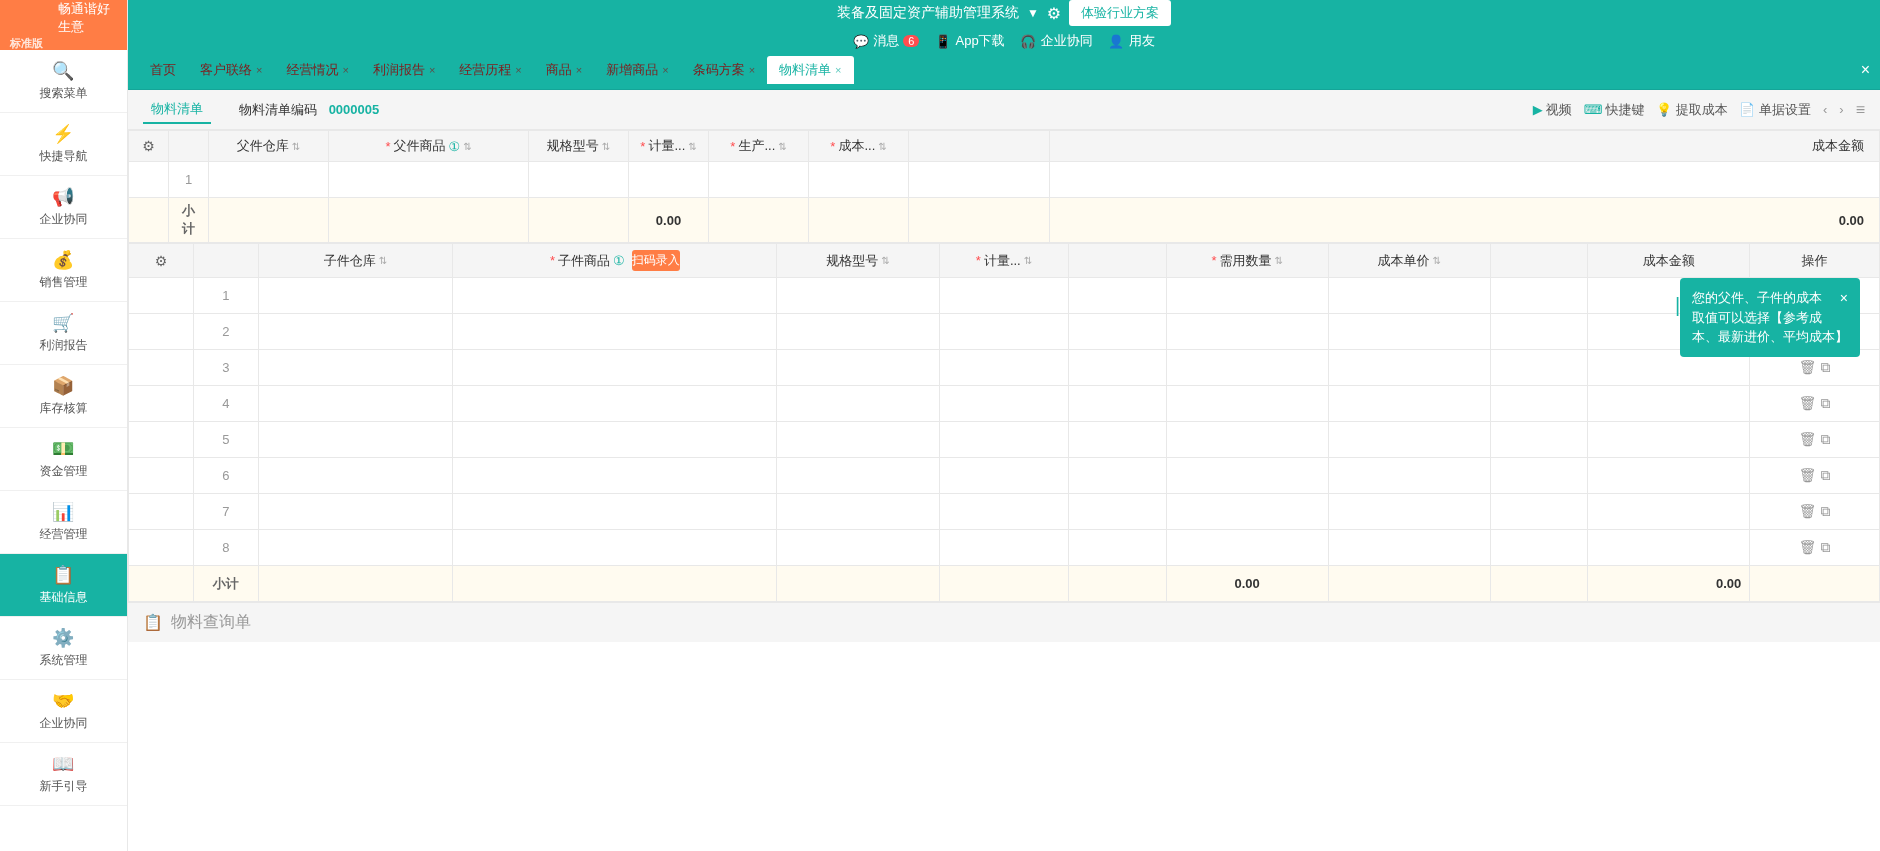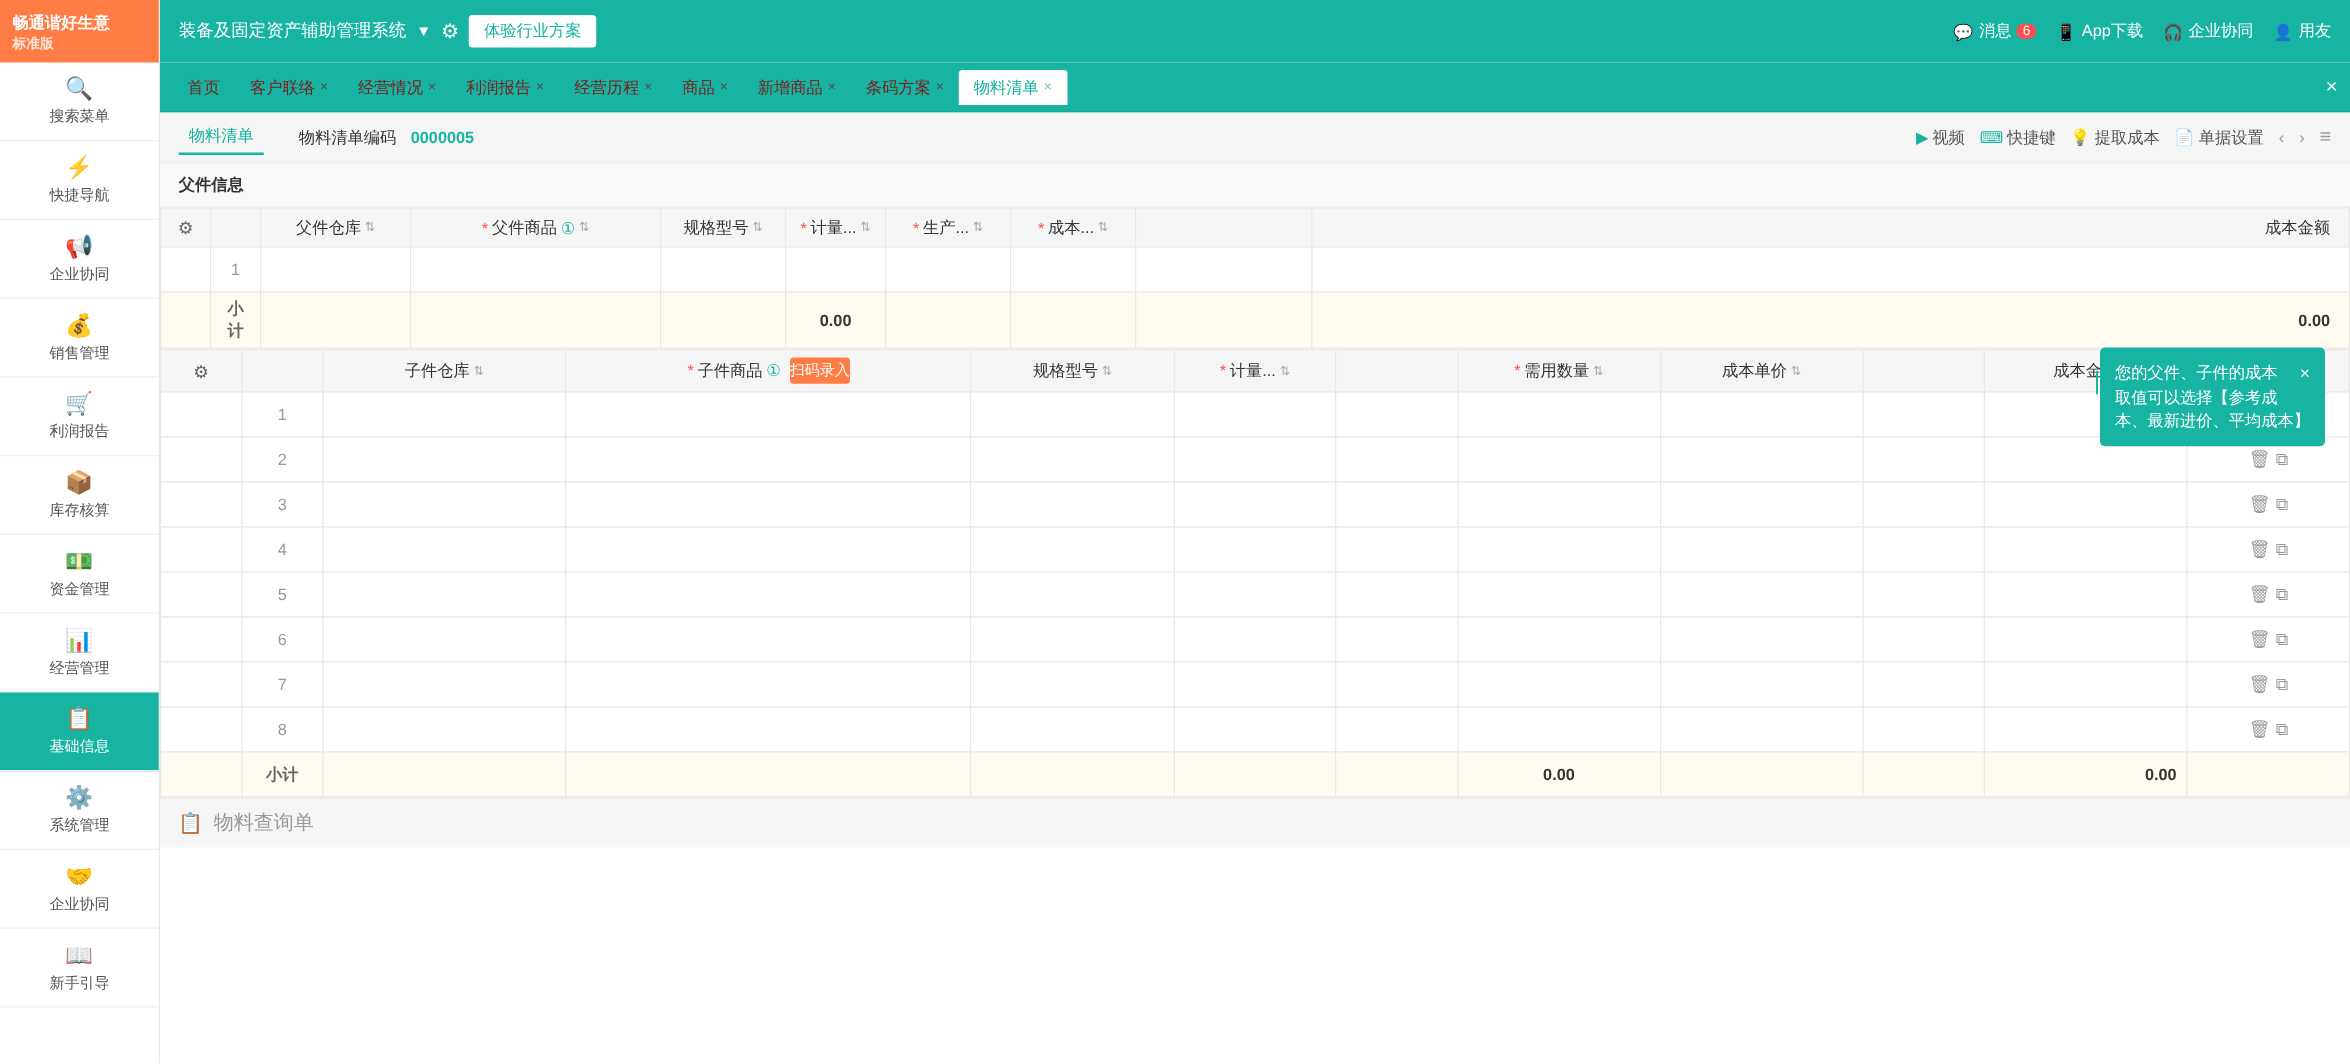--- a/index.html
+++ b/index.html
@@ -47,20 +47,21 @@
 
     
     .top-header {
       background: #17b3a3;
       height: 50px;
       display: flex;
       align-items: center;
       padding: 0 15px;
       justify-content: space-between;
       flex-shrink: 0;
+      flex-direction: column;
     }
     .top-header-left { display: flex; align-items: center; gap: 8px; }
     .btn-experience {
       background: #fff;
       color: #17b3a3;
       border: none;
       padding: 4px 12px;
       border-radius: 3px;
       cursor: pointer;
       font-size: 13px;
@@ -232,21 +233,21 @@
     .op-col { width: 80px; }
 
     .gear-btn { background: none; border: none; cursor: pointer; color: #666; font-size: 14px; }
   </style>
 </head>
 <body>
 
 <div class="sidebar">
   <div class="sidebar-logo">
     <div>
-      <div style="font-size:13px; font-weight:bold;">畅通谐好生意</div>
+      <div style="font-size:13px; font-weight:normal;margin-left:48px;">畅通谐好生意</div>
       <div style="font-size:11px; opacity:0.8;">标准版</div>
     </div>
   </div>
   <div class="sidebar-item">
     <span class="sidebar-icon">🔍</span>
     <span>搜索菜单</span>
   </div>
   <div class="sidebar-item">
     <span class="sidebar-icon">⚡</span>
     <span>快捷导航</span>
@@ -386,21 +387,20 @@
         <span>单据设置</span>
       </div>
       <span style="cursor:pointer; color:#999;">‹</span>
       <span style="cursor:pointer; color:#999;">›</span>
       <span style="cursor:pointer; color:#999; font-size:16px;">≡</span>
     </div>
   </div>
 
   <div class="content">
 
-    <div class="section-title">父件信息</div>
     <div style="overflow-x:auto; position:relative;">
       <table class="data-table">
         <thead>
           <tr>
             <th class="settings-col">
               <button class="gear-btn">⚙</button>
             </th>
             <th class="num-col"></th>
             <th class="warehouse-col">
               <div class="col-with-sort">

